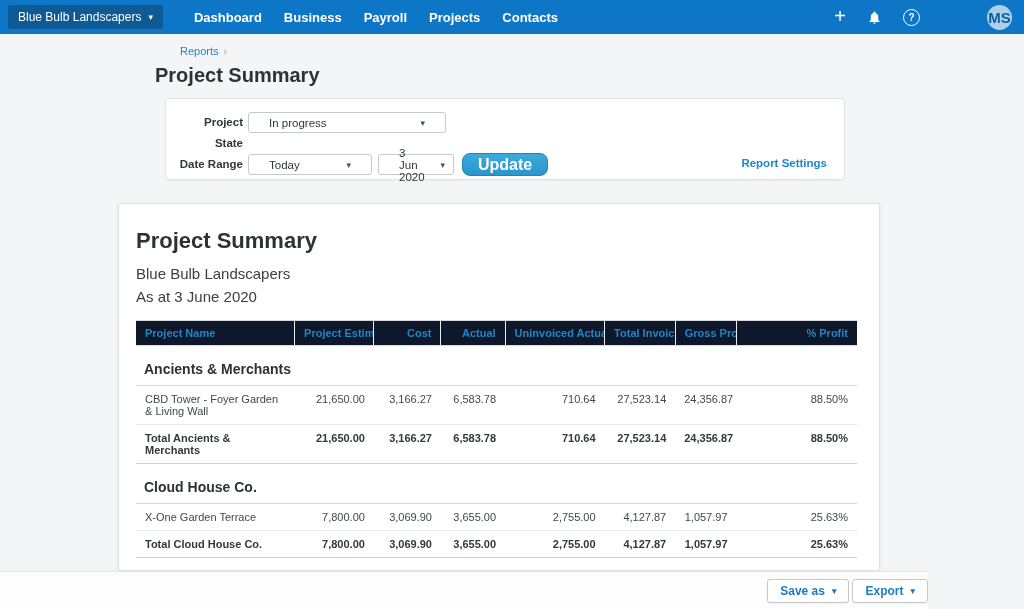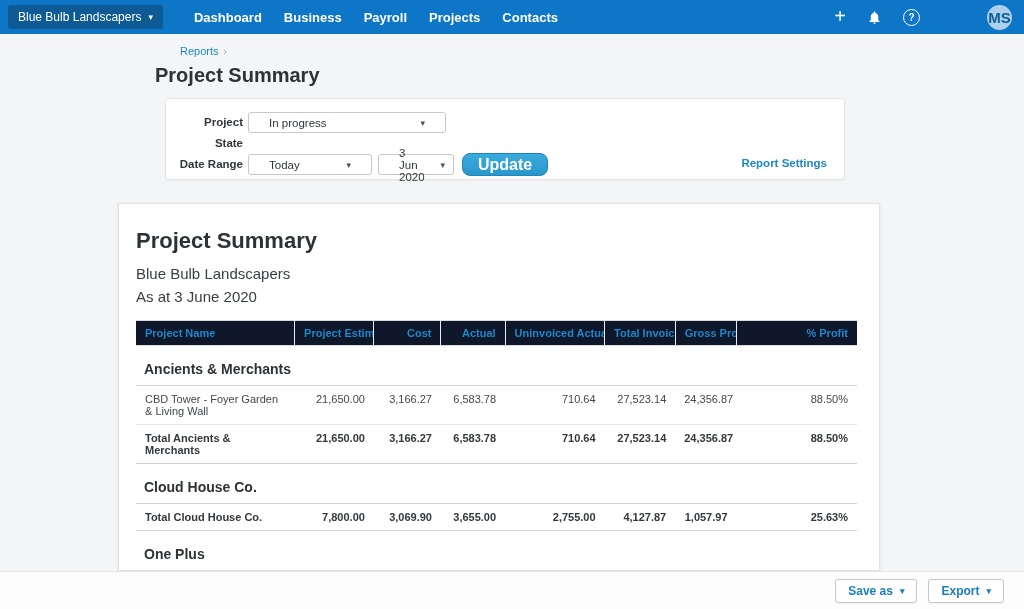--- a/index.html
+++ b/index.html
@@ -136,24 +136,24 @@
     font-size: 11px; color: #41474d;
     padding: 7px 9px;
     border-bottom: 1px solid #e4e6e8;
     text-align: right; vertical-align: top;
   }
   tr.data-row td:first-child, tr.total-row td:first-child { text-align: left; }
   tr.total-row td { font-weight: bold; color: #33383d; border-bottom: 1px solid #cfd2d4; }
 
   
   .footer-bar {
-    position: absolute; left: 0; top: 571px; width: 1024px; height: 38px;
+    position: absolute; left: 0; top: 571px; width: 928px; height: 38px;
     background: #fdfdfd; border-top: 1px solid #e3e5e7;
-    display: flex; align-items: center; justify-content: flex-end; gap: 11px;
-    padding-right: 20px;
+    display: flex; align-items: center; justify-content: flex-end; gap: 3px;
+    padding-right: 0;
   }
   .footer-btn {
     height: 24px; padding: 0 12px;
     background: #fff; border: 1px solid #c3c8cc; border-radius: 3px;
     color: #1b7ec2; font-size: 12px; font-weight: bold; font-family: inherit;
     display: flex; align-items: center; gap: 7px;
     box-shadow: 0 1px 1px rgba(0,0,0,0.04);
     cursor: pointer;
   }
   .footer-btn .caret { font-size: 9px; }
@@ -258,20 +258,30 @@
           <td>710.64</td>
           <td>27,523.14</td>
           <td>24,356.87</td>
           <td>88.50%</td>
         </tr>
       </tbody>
       <tbody>
         <tr class="section-row">
           <td colspan="8">Cloud House Co.</td>
         </tr>
+        <tr class="data-row">
+          <td>X-One Garden Terrace</td>
+          <td>7,800.00</td>
+          <td>3,069.90</td>
+          <td>3,655.00</td>
+          <td>2,755.00</td>
+          <td>4,127.87</td>
+          <td>1,057.97</td>
+          <td>25.63%</td>
+        </tr>
         <tr class="total-row">
           <td>Total Cloud House Co.</td>
           <td>7,800.00</td>
           <td>3,069.90</td>
           <td>3,655.00</td>
           <td>2,755.00</td>
           <td>4,127.87</td>
           <td>1,057.97</td>
           <td>25.63%</td>
         </tr>

